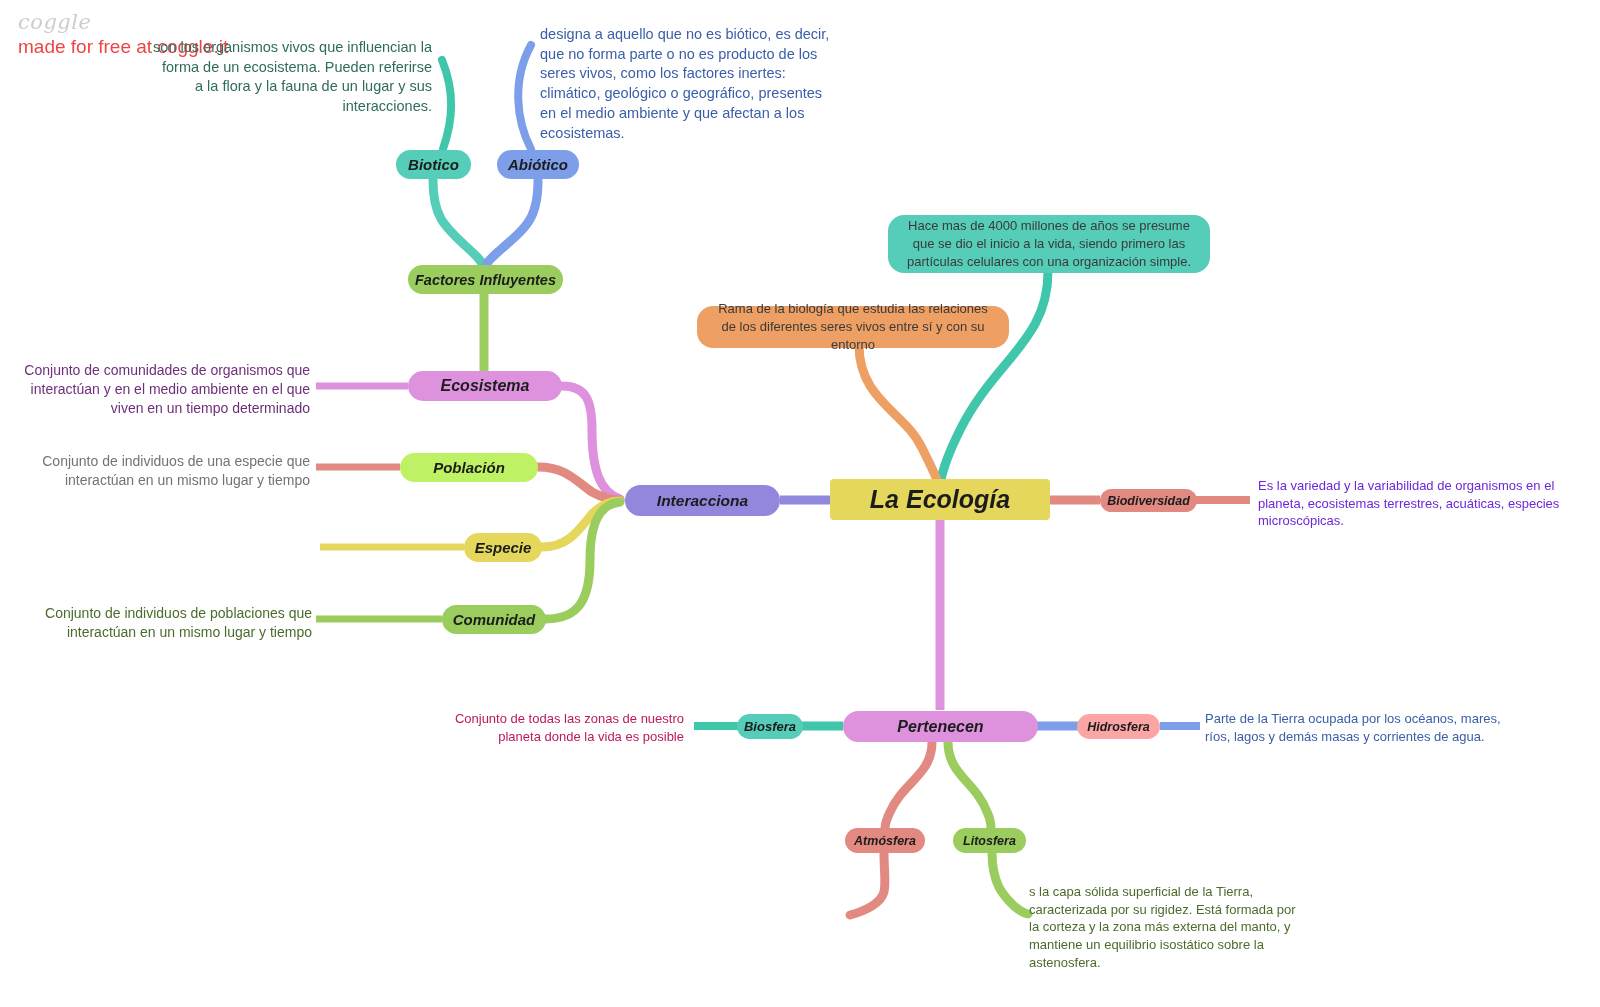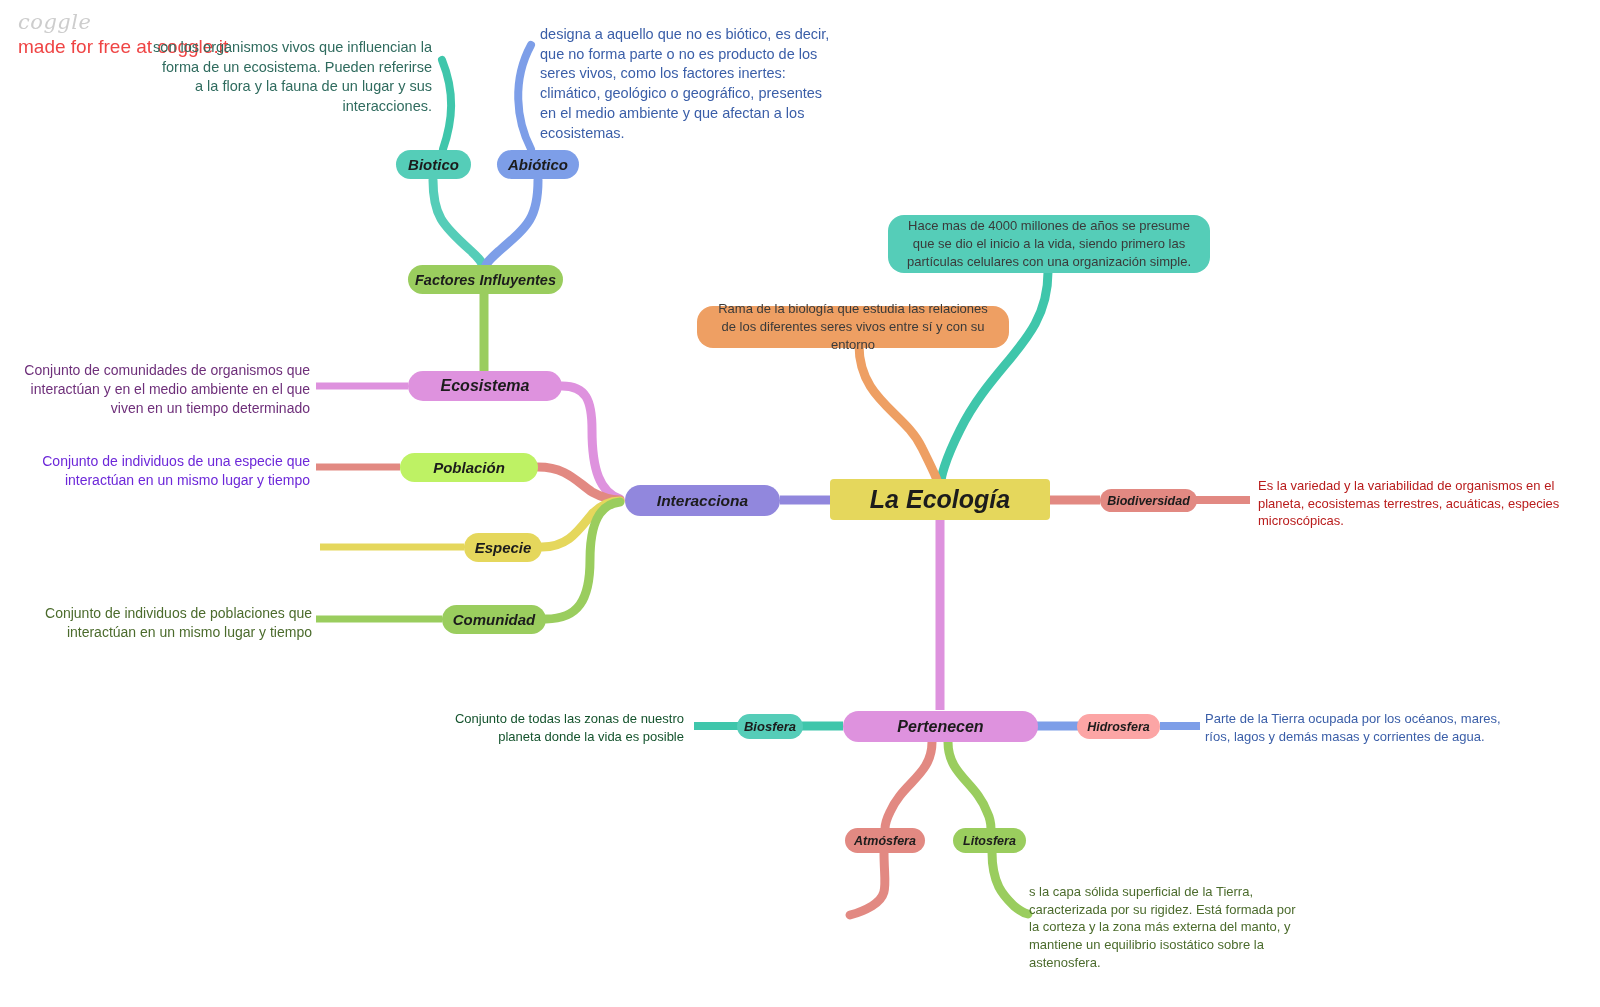--- a/index.html
+++ b/index.html
@@ -78,26 +78,26 @@
     <path d="M992,852 C992,885 1004,896 1014,906 C1020,911 1024,913 1028,914" stroke="#9ACD5E" stroke-width="9" fill="none" stroke-linecap="round"></path>
   </svg>
 
   <div class="wm wm-logo">coggle</div>
   <div class="wm wm-sub">made for free at coggle.it</div>
 
   <div class="note r" style="left:150px;top:38px;width:282px;font-size:14.5px;color:#2f6b5e;">son los organismos vivos que influencian la forma de un ecosistema. Pueden referirse a la flora y la fauna de un lugar y sus interacciones.</div>
   <div class="note l" style="left:540px;top:25px;width:300px;font-size:14.5px;color:#3a5ea8;">designa a aquello que no es biótico, es decir, que no forma parte o no es producto de los seres vivos, como los factores inertes: climático, geológico o geográfico, presentes en el medio ambiente y que afectan a los ecosistemas.</div>
 
   <div class="note r" style="left:18px;top:361px;width:292px;font-size:14px;color:#6e2f7a;">Conjunto de comunidades de organismos que interactúan y en el medio ambiente en el que viven en un tiempo determinado</div>
-  <div class="note r" style="left:18px;top:452px;width:292px;font-size:14px;color:#6d28d9;">Conjunto de individuos de una especie que interactúan en un mismo lugar y tiempo</div>
+  <div class="note r" style="left:18px;top:452px;width:292px;font-size:14px;color:#737373;">Conjunto de individuos de una especie que interactúan en un mismo lugar y tiempo</div>
   <div class="note r" style="left:18px;top:604px;width:294px;font-size:14px;color:#4b6b2c;">Conjunto de individuos de poblaciones que interactúan en un mismo lugar y tiempo</div>
 
-  <div class="note l" style="left:1258px;top:477px;width:330px;font-size:13px;color:#b91c1c;">Es la variedad y la variabilidad de organismos en el planeta, ecosistemas terrestres, acuáticas, especies microscópicas.</div>
+  <div class="note l" style="left:1258px;top:477px;width:330px;font-size:13px;color:#6d28d9;">Es la variedad y la variabilidad de organismos en el planeta, ecosistemas terrestres, acuáticas, especies microscópicas.</div>
 
-  <div class="note r" style="left:412px;top:710px;width:272px;font-size:13px;color:#14532d;">Conjunto de todas las zonas de nuestro planeta donde la vida es posible</div>
+  <div class="note r" style="left:412px;top:710px;width:272px;font-size:13px;color:#be185d;">Conjunto de todas las zonas de nuestro planeta donde la vida es posible</div>
   <div class="note l" style="left:1205px;top:710px;width:300px;font-size:13px;color:#3a5ea8;">Parte de la Tierra ocupada por los océanos, mares, ríos, lagos y demás masas y corrientes de agua.</div>
 
   <div class="note l" style="left:1029px;top:883px;width:280px;font-size:13px;color:#4b6b2c;">s la capa sólida superficial de la Tierra, caracterizada por su rigidez. Está formada por la corteza y la zona más externa del manto, y mantiene un equilibrio isostático sobre la astenosfera.</div>
 
   <div class="callout" style="left:888px;top:215px;width:322px;height:58px;background:#55CDB8;font-size:13px;">Hace mas de 4000 millones de años se presume que se dio el inicio a la vida, siendo primero las partículas celulares con una organización simple.</div>
   <div class="callout" style="left:697px;top:306px;width:312px;height:42px;background:#EE9F63;font-size:13px;">Rama de la biología que estudia las relaciones de los diferentes seres vivos entre sí y con su entorno</div>
 
   <div class="node pill" style="left:396px;top:150px;width:75px;height:29px;background:#55CDB8;font-size:15px;">Biotico</div>
   <div class="node pill" style="left:497px;top:150px;width:82px;height:29px;background:#7D9EE8;font-size:15px;">Abiótico</div>
 

